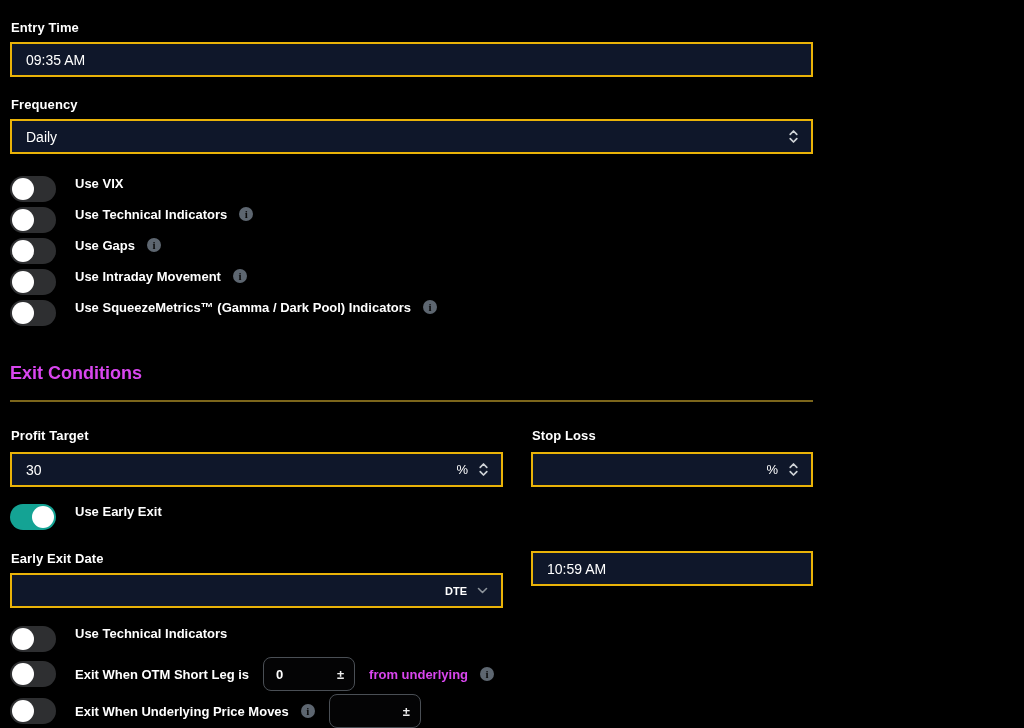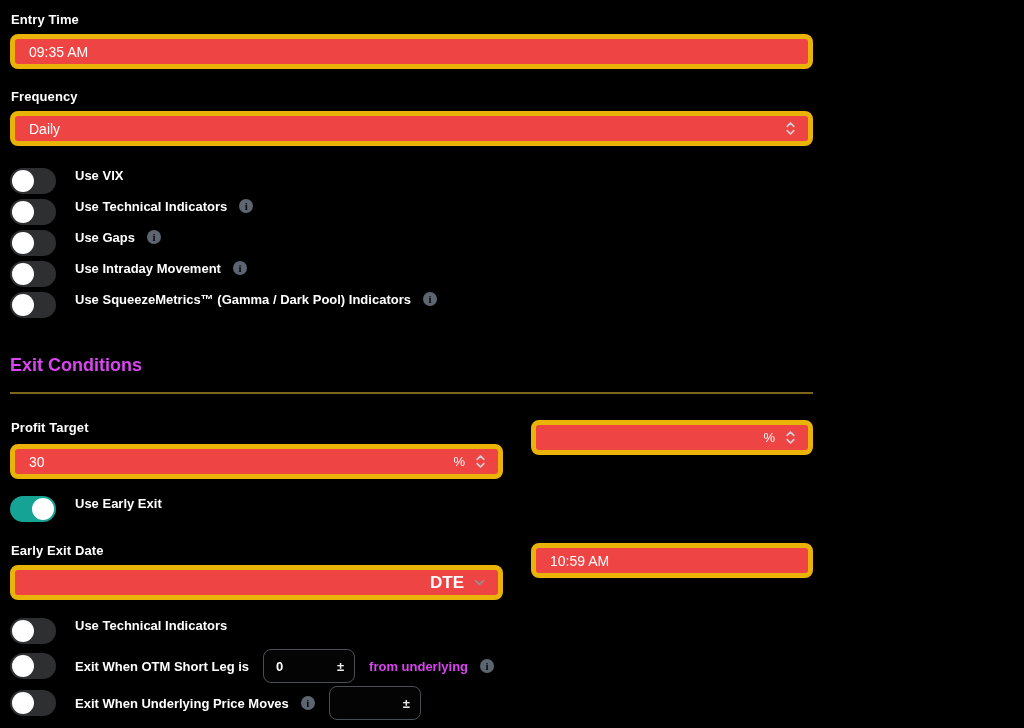--- a/index.html
+++ b/index.html
@@ -2,43 +2,43 @@
 <html style="--teal: #14a394; --gold: #7c661b;"><head>
 <meta charset="utf-8">
 <style>
   * { box-sizing: border-box; margin: 0; padding: 0; }
   html,body { width:1024px; height:728px; overflow:hidden; }
   body {
     background:#000;
     font-family:"Liberation Sans", sans-serif;
     color:#fff;
   }
-  .page { padding:12px 10px 0 10px; width:823px; }
+  .page { padding:20px 10px 0 10px; width:823px; }
 
   .flabel {
     display:block; font-size:13px; font-weight:700; color:#fff;
     margin:0 0 7px 1px; line-height:15px; letter-spacing:.1px;
   }
 
   
   .inputbox {
     display:flex; align-items:center;
     height:35px; width:100%;
-    background:#ef4444;
-    border:5px solid #eab308;
-    border-radius:8px;
+    background:#0f172a;
+    border:2px solid #eab308;
+    border-radius:0;
     padding:0 12px 0 14px;
   }
   .inputbox input {
     flex:1; min-width:0;
     background:transparent; border:none; outline:none;
     color:#fff; font-size:14px; font-family:"Liberation Sans", sans-serif;
   }
   .unit { color:#fff; font-size:13px; margin:0 10px 0 8px; }
-  .unit-strong { color:#fff; font-size:17px; font-weight:700; margin:0 9px 0 8px; }
+  .unit-strong { color:#fff; font-size:11px; font-weight:700; margin:0 9px 0 8px; }
 
   .stepper { flex:0 0 auto; cursor:pointer; display:block; }
   .chev { flex:0 0 auto; display:block; }
 
   
   .trow { display:flex; align-items:flex-start; height:26px; margin-bottom:5px; }
   .toggle {
     position:relative; width:46px; height:26px; border-radius:13px;
     background:#2e2f31; flex:0 0 auto; cursor:pointer;
   }
@@ -156,20 +156,21 @@
       <div class="inputbox">
         <input type="text" value="30" style="">
         <span class="unit">%</span>
         <svg class="stepper" width="11" height="17" viewBox="0 0 11 17">
           <path d="M2.2 6.4 L5.5 3 L8.8 6.4" fill="none" stroke="#cfd3d7" stroke-width="1.7" stroke-linecap="round" stroke-linejoin="round"></path>
           <path d="M2.2 10.6 L5.5 14 L8.8 10.6" fill="none" stroke="#cfd3d7" stroke-width="1.7" stroke-linecap="round" stroke-linejoin="round"></path>
         </svg>
       </div>
     </div>
     <div>
+      <span class="flabel">Stop Loss</span>
       <div class="inputbox">
         <input type="text" value="" style="">
         <span class="unit">%</span>
         <svg class="stepper" width="11" height="17" viewBox="0 0 11 17">
           <path d="M2.2 6.4 L5.5 3 L8.8 6.4" fill="none" stroke="#cfd3d7" stroke-width="1.7" stroke-linecap="round" stroke-linejoin="round"></path>
           <path d="M2.2 10.6 L5.5 14 L8.8 10.6" fill="none" stroke="#cfd3d7" stroke-width="1.7" stroke-linecap="round" stroke-linejoin="round"></path>
         </svg>
       </div>
     </div>
   </div>

